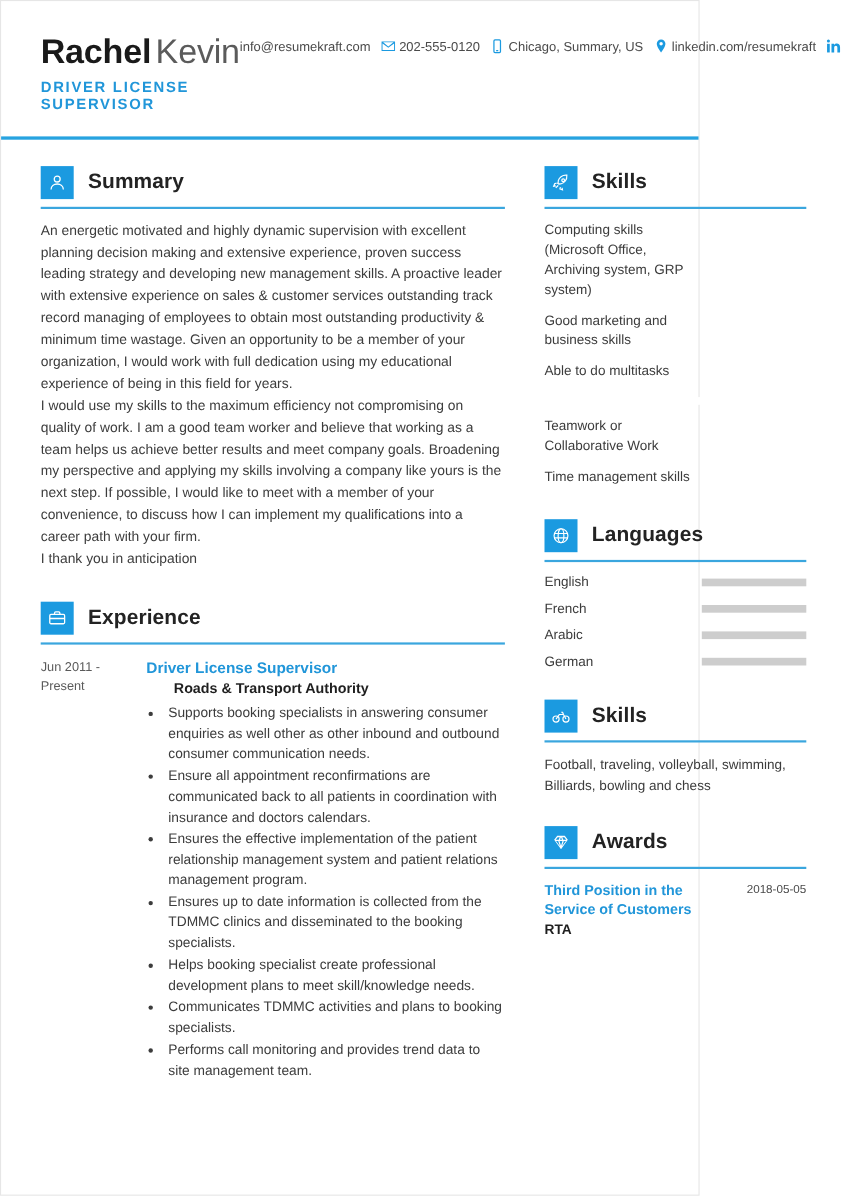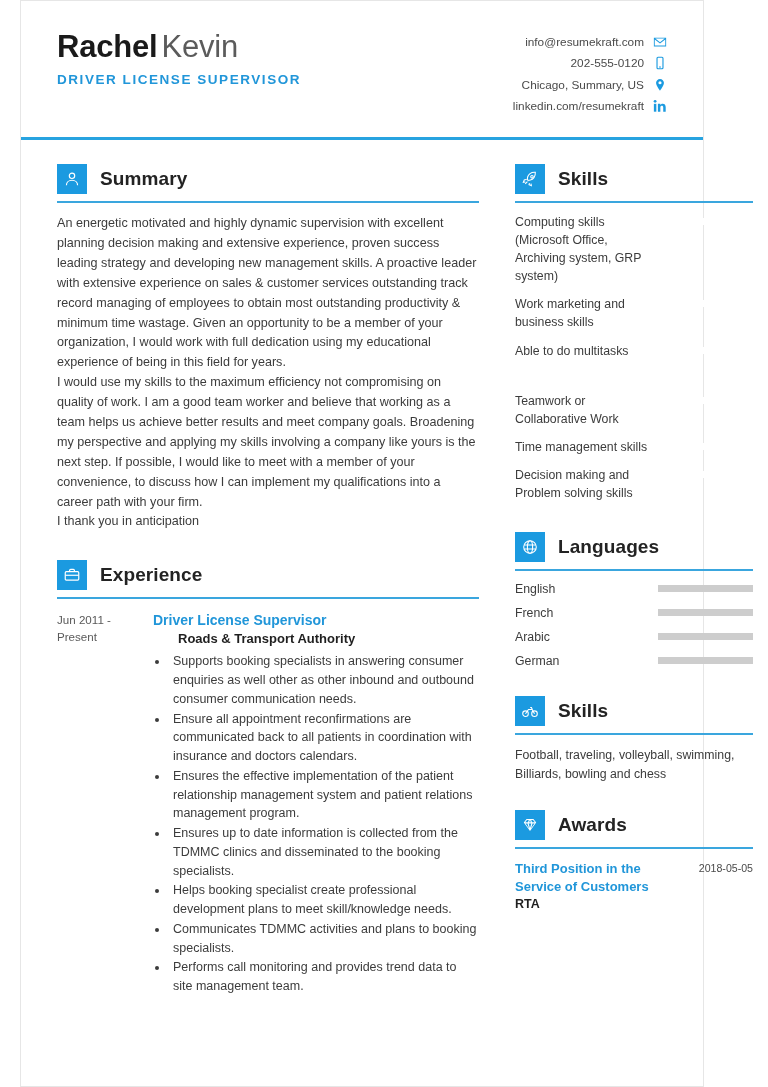--- a/index.html
+++ b/index.html
@@ -8,26 +8,25 @@
     width: 768px;
     height: 1087px;
     background: #ffffff;
     font-family: "Liberation Sans", sans-serif;
     color: #3b3b3b;
     overflow: hidden;
   }
 
   .page {
     position: relative;
-    width: 684px;
+    width: 636px;
     height: 1087px;
     background: #ffffff;
     border: 1px solid #e6e6e6;
     padding: 0 36px;
-    margin-left: 20px;
   }
 
   
   .header {
     display: flex;
     justify-content: space-between;
     align-items: flex-start;
     padding-top: 26px;
   }
 
@@ -46,21 +45,21 @@
     margin-top: 7px;
     font-size: 13.5px;
     font-weight: 700;
     letter-spacing: 1.55px;
     color: #2196d9;
     text-transform: uppercase;
   }
 
   .contact-list {
     display: flex;
-    flex-direction: column;
+    flex-direction: row;
     gap: 3px;
     padding-top: 6px;
   }
   .contact-row {
     display: flex;
     align-items: center;
     justify-content: flex-end;
     gap: 9px;
     font-size: 11.8px;
     color: #4a4a4a;
@@ -390,40 +389,36 @@
           <span class="section-title">Skills</span>
         </div>
         <div class="section-rule"></div>
 
         <div class="skills-list">
           <div class="skill-item">
             <span class="skill-label">Computing skills (Microsoft Office, Archiving system, GRP system)</span>
             <span class="skill-track"><span class="skill-fill" style="width: 100%;"></span></span>
           </div>
           <div class="skill-item">
-            <span class="skill-label">Work marketing and business skills</span>
+            <span class="skill-label">Good marketing and business skills</span>
             <span class="skill-track"><span class="skill-fill" style="width: 100%;"></span></span>
           </div>
           <div class="skill-item">
             <span class="skill-label">Able to do multitasks</span>
             <span class="skill-track"><span class="skill-fill" style="width: 100%;"></span></span>
           </div>
           <div class="skill-item">
             <span class="skill-track"><span class="skill-fill" style="width: 100%;"></span></span>
           </div>
           <div class="skill-item">
             <span class="skill-label">Teamwork or Collaborative Work</span>
             <span class="skill-track"><span class="skill-fill" style="width: 100%;"></span></span>
           </div>
           <div class="skill-item">
             <span class="skill-label">Time management skills</span>
-            <span class="skill-track"><span class="skill-fill" style="width: 100%;"></span></span>
-          </div>
-          <div class="skill-item">
-            <span class="skill-label">Decision making and Problem solving skills</span>
             <span class="skill-track"><span class="skill-fill" style="width: 100%;"></span></span>
           </div>
         </div>
       </div>
 
       <div class="section lang-section">
         <div class="section-head">
           <span class="section-icon">
             <svg width="18" height="18" viewBox="0 0 20 20" fill="none" stroke="currentColor" stroke-width="1.2">
                 <circle cx="10" cy="10" r="7"></circle>

